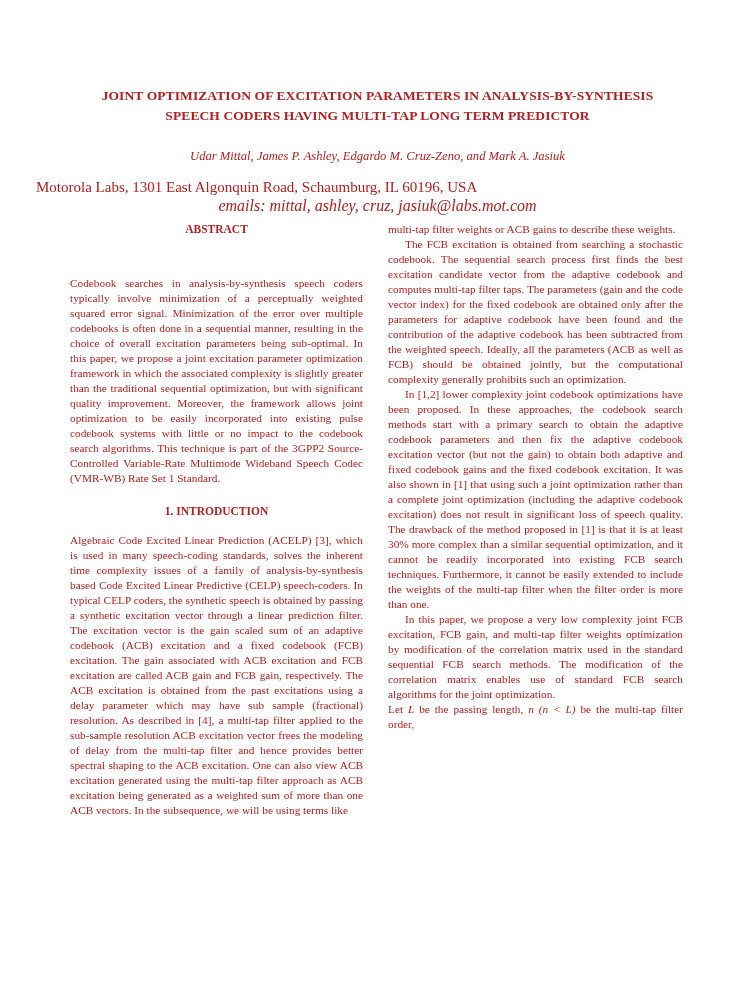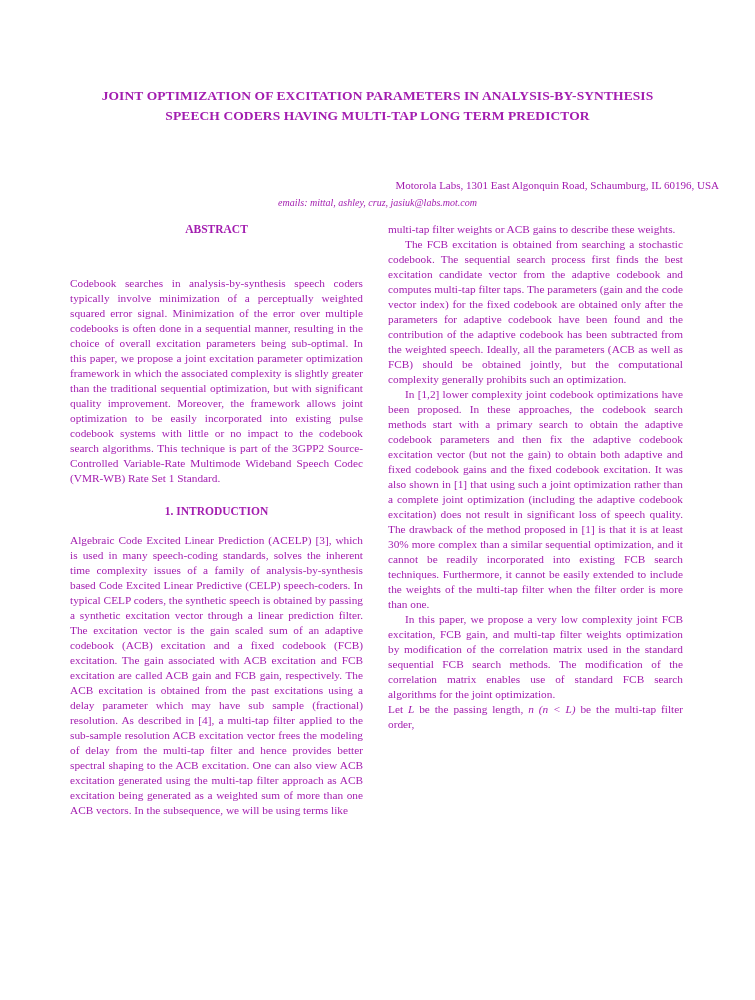--- a/index.html
+++ b/index.html
@@ -3,21 +3,21 @@
 <meta charset="utf-8">
 <style>
   html, body { margin: 0; padding: 0; background: #888; }
   .page {
     position: relative;
     width: 755px;
     height: 1000px;
     margin: 0 auto;
     background: #ffffff;
     font-family: "Liberation Serif", "DejaVu Serif", serif;
-    color: #a21caf;
+    color: #b91c1c;
     overflow: hidden;
   }
   .title-block {
     position: absolute;
     top: 86px;
     left: 36px;
     width: 683px;
     text-align: center;
     font-weight: bold;
     font-size: 13.5px;
@@ -31,32 +31,32 @@
     width: 683px;
     text-align: center;
     font-style: italic;
     font-size: 12.6px;
   }
   .affiliation-line {
     position: absolute;
     top: 179px;
     left: 36px;
     width: 683px;
-    text-align: right;
-    font-size: 11px;
+    text-align: left;
+    font-size: 15px;
     font-family: Liberation Serif, serif;
   }
   .emails-line {
     position: absolute;
     top: 197px;
     left: 36px;
     width: 683px;
     text-align: center;
     font-style: italic;
-    font-size: 10px;
+    font-size: 16px;
   }
   .col {
     position: absolute;
     top: 222px;
     font-size: 11.3px;
     line-height: 15px;
     text-align: justify;
   }
   .col-left  { left: 70px;  width: 293px; }
   .col-right { left: 388px; width: 295px; }
@@ -75,20 +75,21 @@
 </head>
 <body>
 
 <div class="page">
 
   <div class="title-block">
     <div>JOINT OPTIMIZATION OF EXCITATION PARAMETERS IN ANALYSIS-BY-SYNTHESIS</div>
     <div>SPEECH CODERS HAVING MULTI-TAP LONG TERM PREDICTOR</div>
   </div>
 
+  <div class="authors-line">Udar Mittal, James P. Ashley, Edgardo M. Cruz-Zeno, and Mark A. Jasiuk</div>
 
   <div class="affiliation-line">Motorola Labs, 1301 East Algonquin Road, Schaumburg, IL 60196, USA</div>
 
   <div class="emails-line">emails: mittal, ashley, cruz, jasiuk@labs.mot.com</div>
 
   <div class="col col-left">
     <div class="sec-heading heading-abstract">ABSTRACT</div>
     <p>Codebook searches in analysis-by-synthesis speech coders typically involve minimization of a perceptually weighted squared error signal.  Minimization of the error over multiple codebooks is often done in a sequential manner, resulting in the choice of overall excitation parameters being sub-optimal.  In this paper, we propose a joint excitation parameter optimization framework in which the associated complexity is slightly greater than the traditional sequential optimization, but with significant quality improvement.  Moreover, the framework allows joint optimization to be easily incorporated into existing pulse codebook systems with little or no impact to the codebook search algorithms. This technique is part of the 3GPP2 Source-Controlled Variable-Rate Multimode Wideband Speech Codec (VMR-WB) Rate Set 1 Standard.</p>
     <div class="sec-heading heading-intro">1. INTRODUCTION</div>
     <p>Algebraic Code Excited Linear Prediction (ACELP) [3], which is used in many speech-coding standards, solves the inherent time complexity issues of a family of analysis-by-synthesis based Code Excited Linear Predictive (CELP) speech-coders.  In typical CELP coders, the synthetic speech is obtained by passing a synthetic excitation vector through a linear prediction filter.  The excitation vector is the gain scaled sum of an adaptive codebook (ACB) excitation and a fixed codebook (FCB) excitation. The gain associated with ACB excitation and FCB excitation are called ACB gain and FCB gain, respectively. The ACB excitation is obtained from the past excitations using a delay parameter which may have sub sample (fractional) resolution.  As described in [4], a multi-tap filter applied to the sub-sample resolution ACB excitation vector frees the modeling of delay from the multi-tap filter and hence provides better spectral shaping to the ACB excitation. One can also view ACB excitation generated using the multi-tap filter approach as ACB excitation being generated as a weighted sum of more than one ACB vectors. In the subsequence, we will be using terms like</p>

